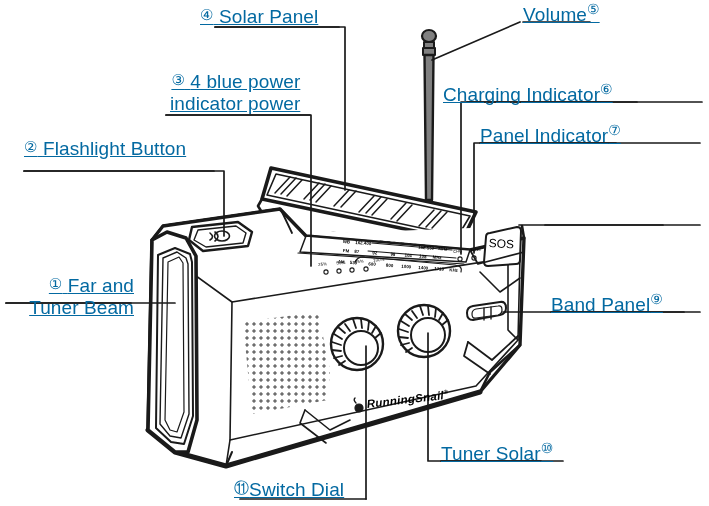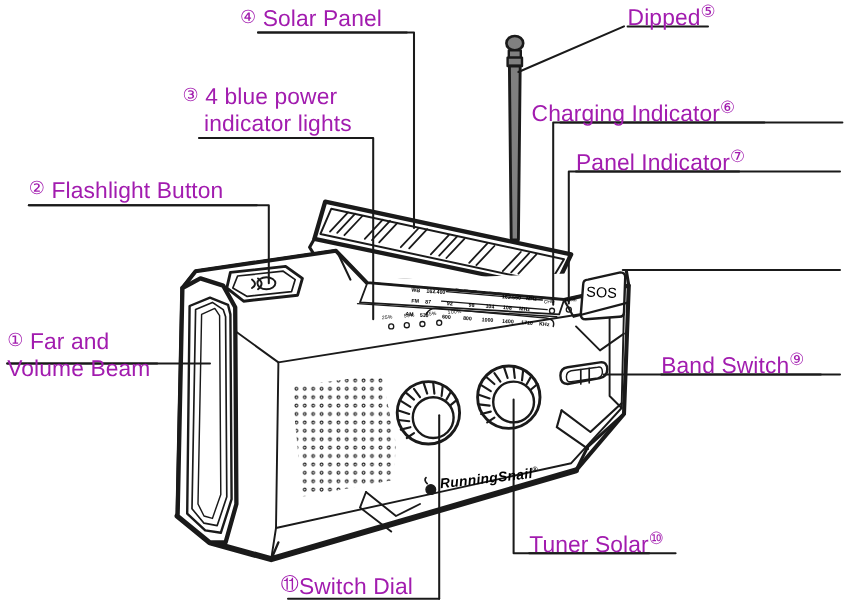--- a/index.html
+++ b/index.html
@@ -1,24 +1,24 @@
 <!DOCTYPE html>
 <html><head>
 <meta charset="utf-8">
 <style>
   html,body{margin:0;padding:0;background:#ffffff;}
   body{width:709px;height:506px;position:relative;overflow:hidden;
        font-family:"Liberation Sans",sans-serif;color:#000;}
   #stage{position:absolute;inset:0;width:709px;height:506px;}
   svg{display:block;}
   .lbl{position:absolute;white-space:nowrap;font-family:"Liberation Sans",sans-serif;
-       color:#a21caf;font-size:19px;line-height:1.12;letter-spacing:.1px;}
+       color:#0369a1;font-size:19px;line-height:1.12;letter-spacing:.1px;text-decoration:underline;}
   .lbl .num{font-size:15px;vertical-align:3px;}
   .lbl .sup{font-size:14px;vertical-align:7px;}
-  .two{line-height:1.14;}
+  .two{line-height:1.14;text-align:right;}
 </style>
 </head>
 <body>
 
 <div id="stage">
 
   <svg width="709" height="506" viewBox="0 0 709 506">
     <defs>
       <pattern id="grille" width="7" height="7" patternUnits="userSpaceOnUse">
         <circle cx="2" cy="2" r="1.15" fill="none" stroke="#1a1a1a" stroke-width="0.9"></circle>
@@ -229,57 +229,57 @@
         <path d="M467,102 L637,102"></path>
         <path d="M480,143 L616,143"></path>
         <path d="M545,225 L663,225"></path>
         <path d="M551,312 L684,312"></path>
         <path d="M441,461 L541,461"></path>
         <path d="M240,499 L366,499"></path>
       </g>
     </g>
   </svg>
 
-  <div class="lbl two" style="left:6px;  top:275px; text-align:left; width:128px;">
+  <div class="lbl two" style="left:6px;  top:275px; text-align:right; width:128px;">
     <span class="num">①</span>
     <span>Far and</span><br>
-    <span>Volume Beam</span>
-  </div>
-
-  <div class="lbl" style="left:24px; top:149px;">
+    <span>Tuner Beam</span>
+  </div>
+
+  <div class="lbl" style="left:24px; top:138px;">
     <span class="num">②</span>
     <span>Flashlight Button</span>
   </div>
 
   <div class="lbl two" style="left:152px; top:71px;">
     <span class="num">③</span>
     <span>4 blue power</span><br>
-    <span style="margin-left:18px">indicator lights</span>
+    <span style="margin-left:18px">indicator power</span>
   </div>
 
   <div class="lbl" style="left:200px; top:6px;">
     <span class="num">④</span>
     <span>Solar Panel</span>
   </div>
 
   <div class="lbl" style="left:523px; top:2px;">
-    <span>Dipped</span><span class="sup">⑤</span>
+    <span>Volume</span><span class="sup">⑤</span>
   </div>
 
   <div class="lbl" style="left:443px; top:82px;">
     <span>Charging Indicator</span><span class="sup">⑥</span>
   </div>
 
   <div class="lbl" style="left:480px; top:123px;">
     <span>Panel Indicator</span><span class="sup">⑦</span>
   </div>
 
 
   <div class="lbl" style="left:551px; top:292px;">
-    <span>Band Switch</span><span class="sup">⑨</span>
+    <span>Band Panel</span><span class="sup">⑨</span>
   </div>
 
   <div class="lbl" style="left:441px; top:441px;">
     <span>Tuner Solar</span><span class="sup">⑩</span>
   </div>
 
   <div class="lbl" style="left:234px; top:479px;">
     <span class="num">⑪</span><span>Switch Dial</span>
   </div>
 

